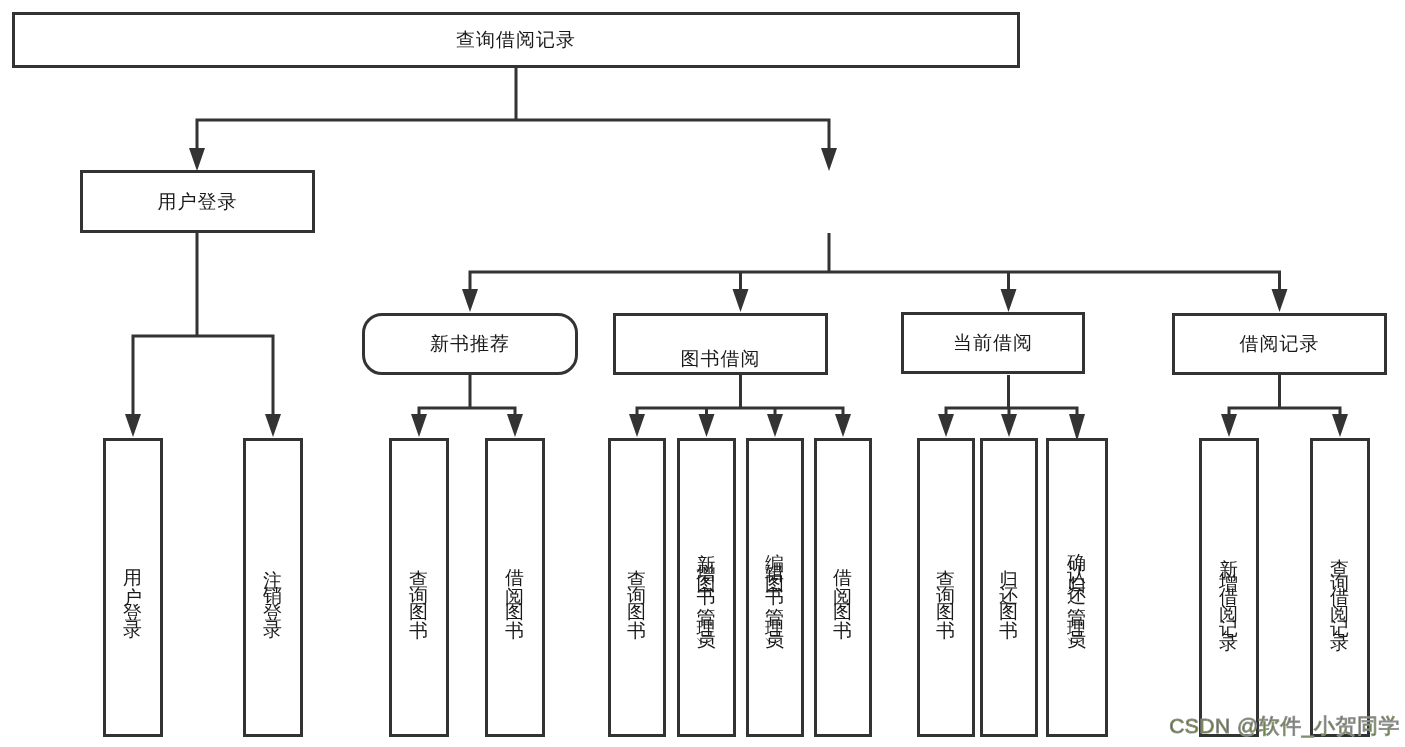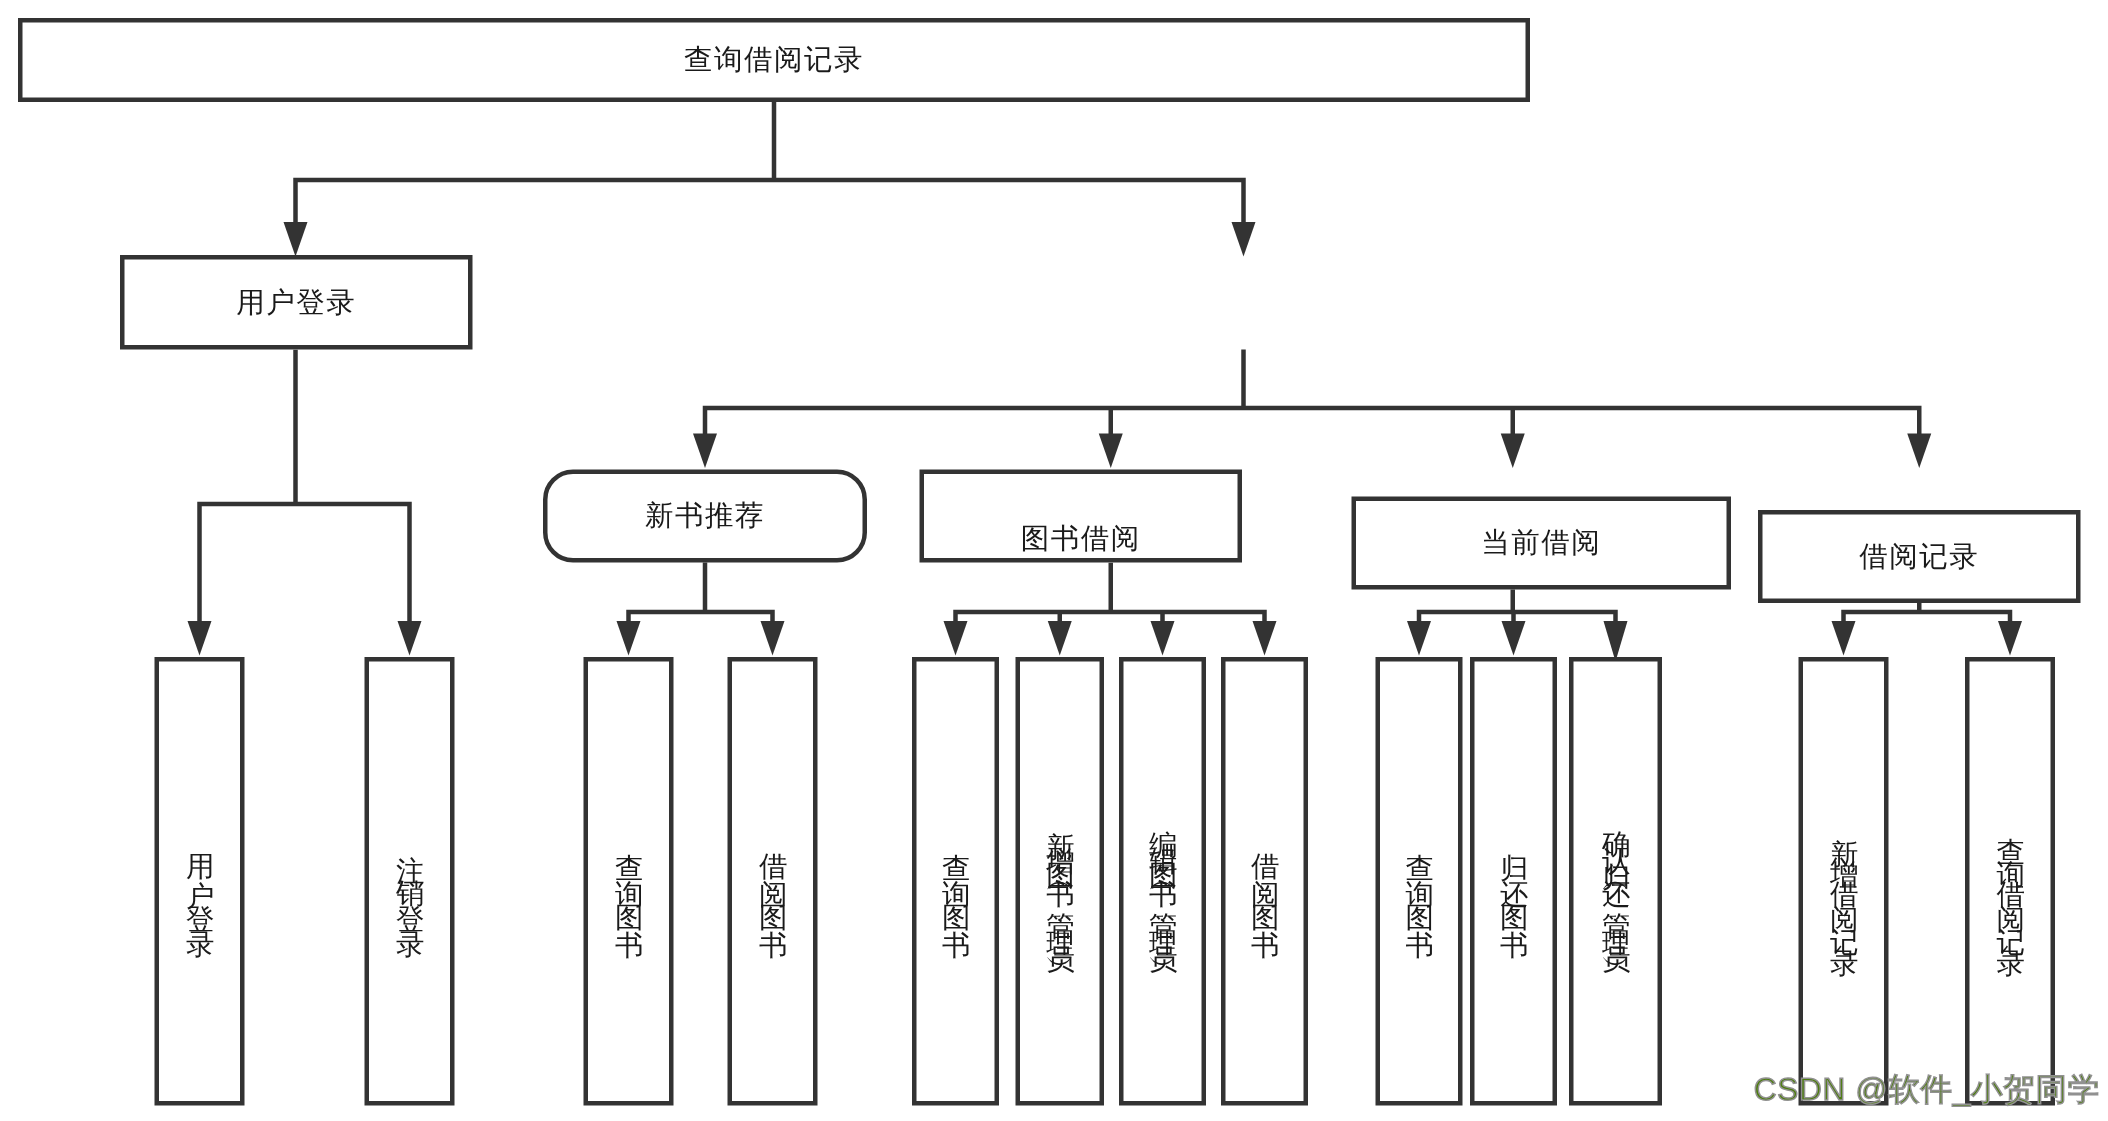--- a/index.html
+++ b/index.html
@@ -26,22 +26,22 @@
   }
   .v-label.len6{letter-spacing:15px;}
   .v-label.len9{letter-spacing:11px;}
 
   
   .n-root {left:12px;  top:12px;  width:1008px;height:56px;}
   .n-user {left:80px;  top:170px; width:235px; height:63px;}
   .n-book {left:711px; top:170px; width:237px; height:63px;}
   .n-g0   {left:362px; top:313px; width:216px; height:62px;border-radius:20px;}
   .n-g1   {left:613px; top:313px; width:215px; height:62px;align-items:flex-end;}
-  .n-g2   {left:901px; top:331px; width:253px; height:62px;}
-  .n-g3   {left:1172px;top:313px; width:215px; height:62px;margin-top:27px;}
+  .n-g2   {left:901px; top:312px; width:184px; height:62px;}
+  .n-g3   {left:1172px;top:313px; width:215px; height:62px;}
 
   .leaf   {top:438px;height:299px;width:60px;}
   .n-u0   {left:103px;}
   .n-u1   {left:243px;}
   .n-g0c0 {left:389px;}
   .n-g0c1 {left:485px;}
   .n-g1c0 {left:608px;width:58px;}
   .n-g1c1 {left:677px;width:59px;}
   .n-g1c2 {left:746px;width:58px;}
   .n-g1c3 {left:814px;width:58px;}

